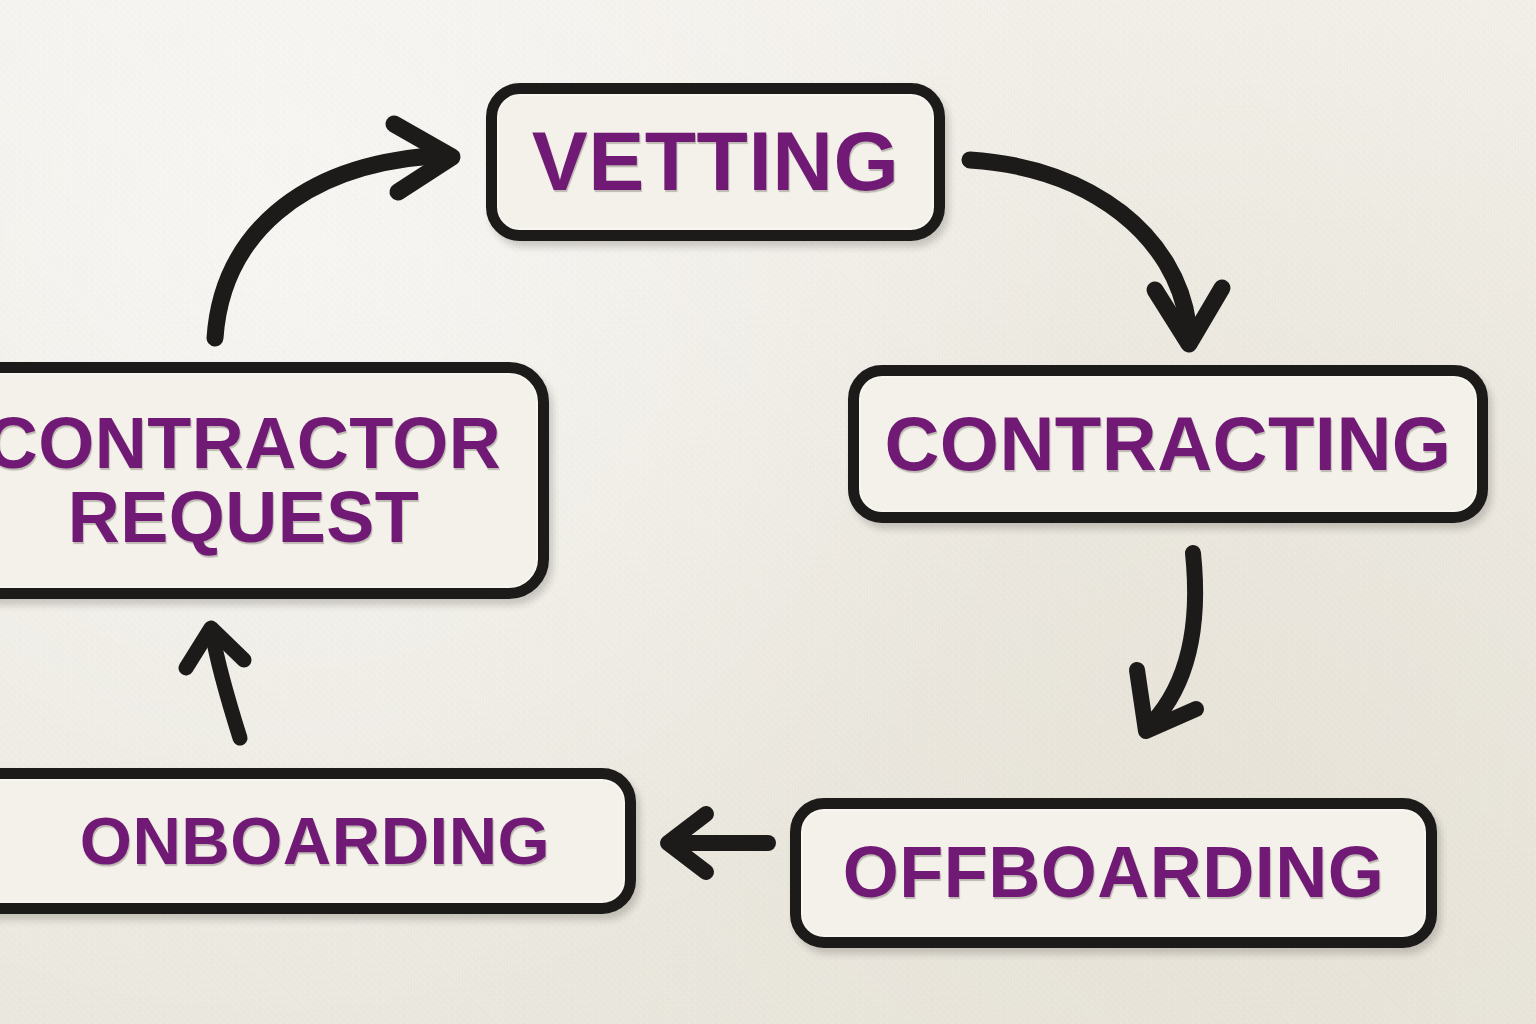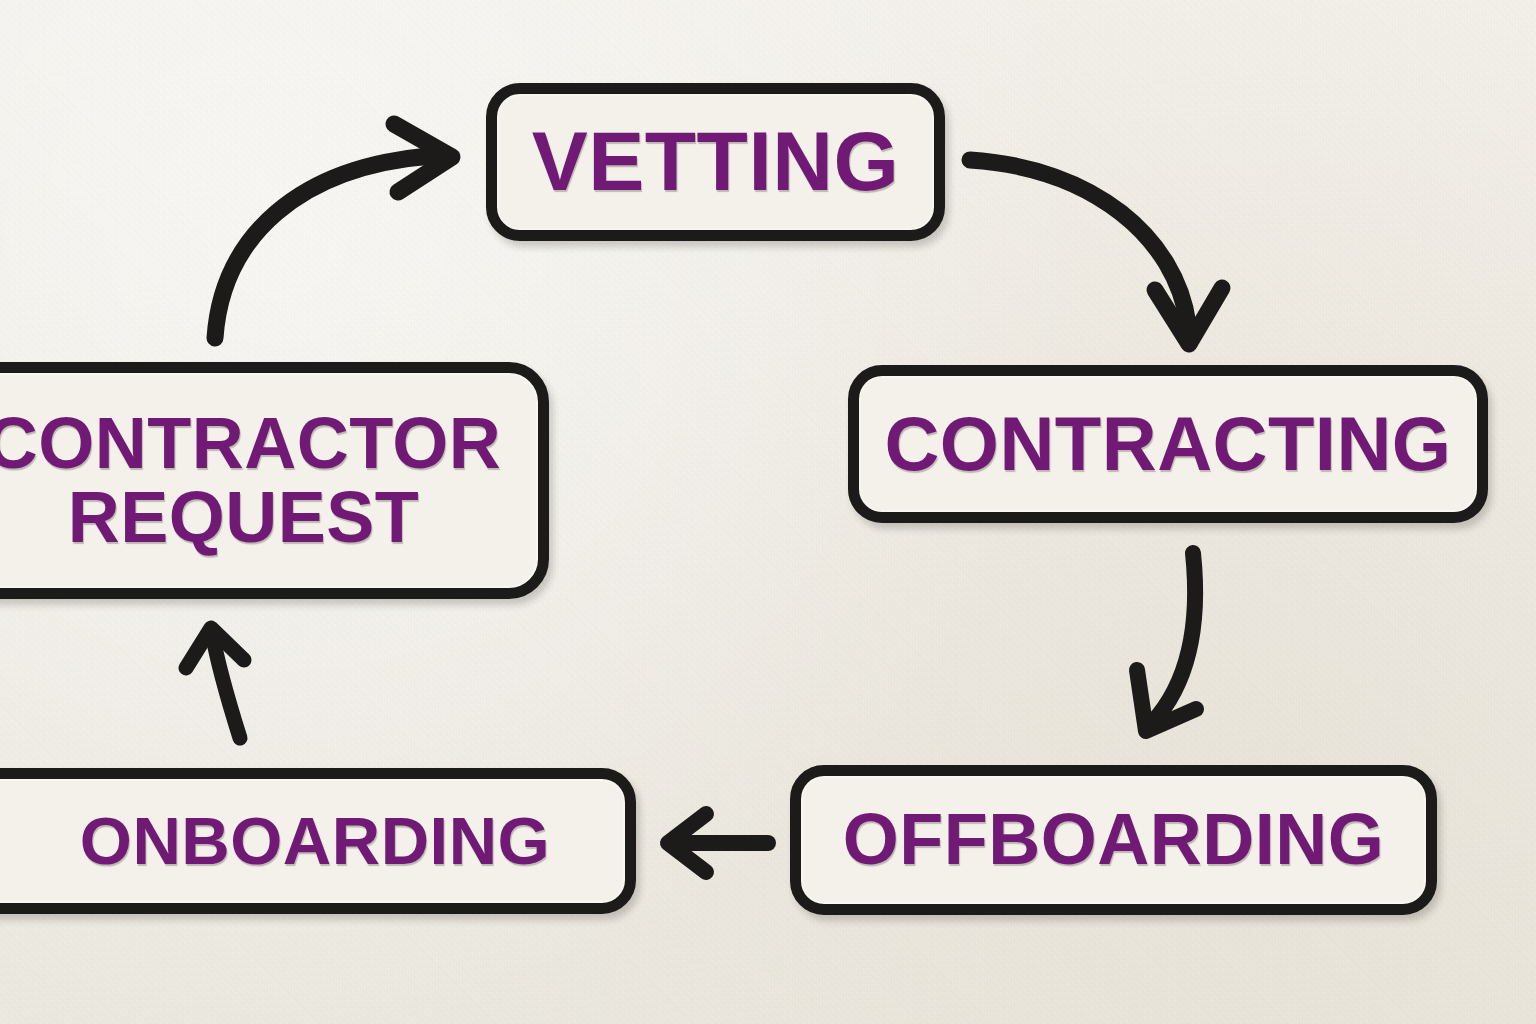--- a/index.html
+++ b/index.html
@@ -53,21 +53,21 @@
     white-space: pre-line;
   }
 
   
   #node-vetting       { left: 486px; top: 83px;  width: 459px; height: 158px; }
   #node-vetting .label       { font-size: 84px; }
 
   #node-contracting   { left: 848px; top: 365px; width: 640px; height: 158px; }
   #node-contracting .label   { font-size: 76px; }
 
-  #node-offboarding   { left: 790px; top: 765px; width: 647px; height: 150px; }
+  #node-offboarding   { left: 790px; top: 798px; width: 647px; height: 150px; }
   #node-offboarding .label   { font-size: 72px; }
 
   #node-onboarding    { left: -40px; top: 768px; width: 676px; height: 146px; }
   #node-onboarding .label    { font-size: 67px; padding-left: 34px; }
 
   #node-contractor-request { left: -120px; top: 362px; width: 669px; height: 237px; border-radius: 40px; }
   #node-contractor-request .label { font-size: 72px; padding-left: 58px; }
 
   svg.arrows {
     position: absolute;

